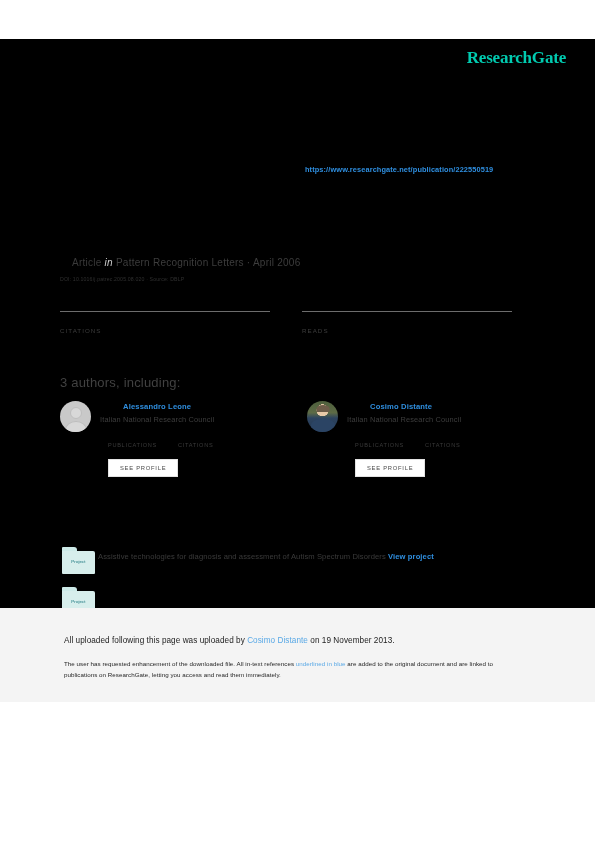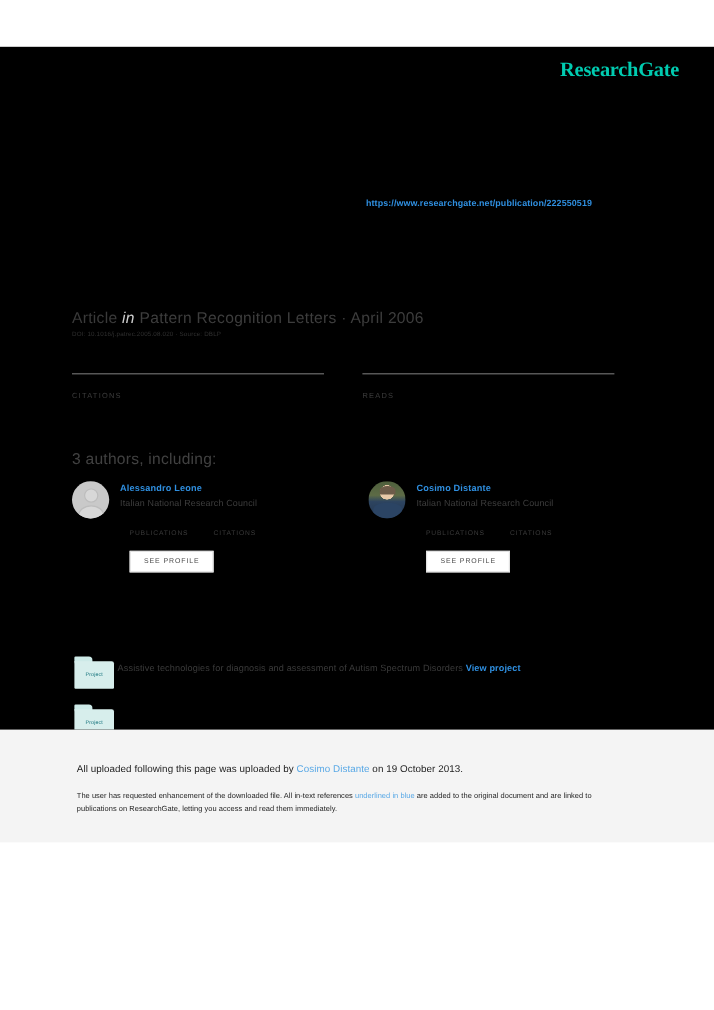--- a/index.html
+++ b/index.html
@@ -49,22 +49,22 @@
     font-weight: bold;
     color: #2f8fe0;
     letter-spacing: 0.1px;
     margin-top: 19px;
   }
 
   
   .article-line {
     position: absolute;
     top: 218px;
-    left: 60px;
-    font-size: 13px;
+    left: 72px;
+    font-size: 10px;
     color: #3a3a3a;
     letter-spacing: 0.25px;
   }
   .article-line .in {
     font-style: italic;
     color: #cfcfcf;
   }
   .article-line .jrnl {
     color: #3d3d3d;
   }
@@ -191,20 +191,21 @@
   }
   .author-info {
     padding-top: 1px;
     min-width: 0;
   }
   .author-name {
     font-size: 7.6px;
     font-weight: bold;
     color: #2f8fe0;
     letter-spacing: 0.15px;
+    margin-left: 23px;
   }
   .author-affil {
     font-size: 7.4px;
     color: #3e3e3e;
     margin-top: 4px;
     letter-spacing: 0.15px;
   }
   .author-metrics {
     display: flex;
     gap: 21px;
@@ -430,18 +431,18 @@
         <div class="label">Project</div>
       </div>
     </div>
 
   </div>
 
 </div>
 
 <div class="footer">
   <div class="footer-line1">
-    <span>All uploaded following this page was uploaded by </span><span class="name-link">Cosimo Distante</span><span> on 19 October 2013.</span>
+    <span>All uploaded following this page was uploaded by </span><span class="name-link">Cosimo Distante</span><span> on 19 November 2013.</span>
   </div>
   <div class="footer-note">
     <span>The user has requested enhancement of the downloaded file. All in-text references </span><span class="blue-underlined">underlined in blue</span><span> are added to the original document and are linked to publications on ResearchGate, letting you access and read them immediately.</span>
   </div>
 </div>
 
 </body></html>

